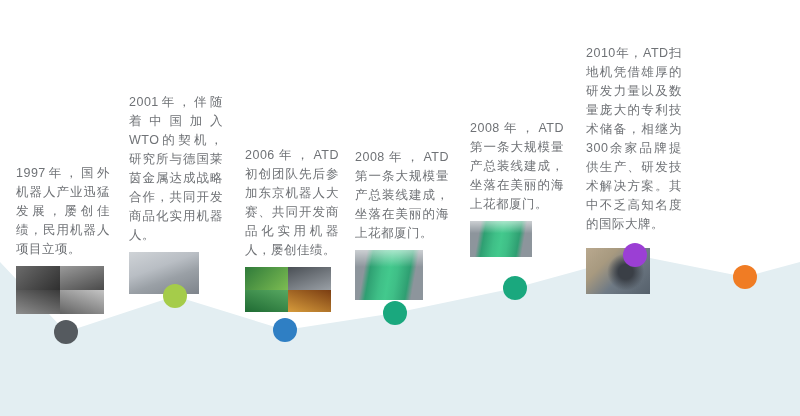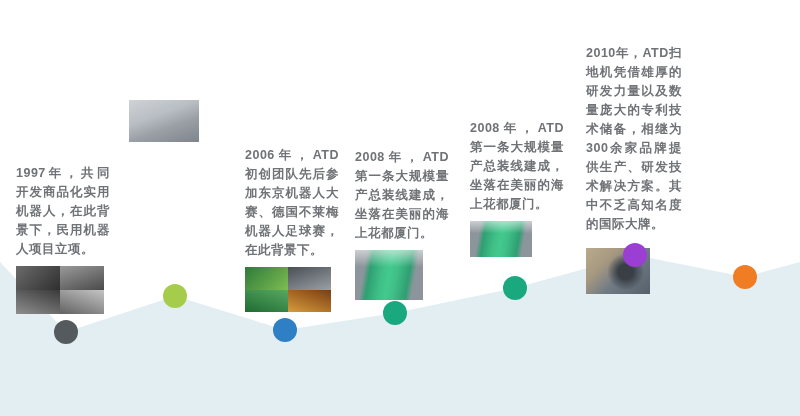--- a/index.html
+++ b/index.html
@@ -23,21 +23,20 @@
     position: absolute;
     left: 0;
     top: 0;
     width: 800px;
     height: 416px;
   }
 
   
   .entry {
     position: absolute;
-    font-weight: bold;
   }
   .entry-text {
     color: #6f7276;
     font-size: 12.5px;
     line-height: 19px;
     text-align: justify;
     text-justify: inter-ideograph;
     letter-spacing: 0.5px;
     white-space: normal;
   }
@@ -98,39 +97,40 @@
 </head>
 <body>
 
 <div id="stage">
 
   <svg id="wave-layer" viewBox="0 0 800 416" preserveAspectRatio="none" aria-hidden="true">
     <polygon fill="#e3eef2" points="0,262 66,332 175,296 285,330 395,313 515,288 635,255 745,277 800,262 800,416 0,416"></polygon>
   </svg>
 
   <div class="entry" style="left:16px; top:164px; width:94px;">
-    <div class="entry-text">1997年，共同开发商品化实用机器人，在此背景下，民用机器人项目立项。</div>
+    <div class="entry-text">1997年，国外机器人产业迅猛发展，屡创佳绩，民用机器人项目立项。</div>
     <div class="entry-photo photo-robots-bw" style="width:88px; height:48px;">
       <div class="ph ph-grid">
         <div class="ph-cell" style="background:linear-gradient(135deg,#6b6b6b,#2f2f2f);"></div>
         <div class="ph-cell" style="background:linear-gradient(160deg,#9a9a9a,#4a4a4a);"></div>
         <div class="ph-cell" style="background:linear-gradient(20deg,#8e8e8e,#3a3a3a);"></div>
         <div class="ph-cell" style="background:linear-gradient(200deg,#c4c4c4,#626262);"></div>
       </div>
     </div>
   </div>
   <div class="dot" style="left:54px; top:320px; width:24px; height:24px; background:#555a5f;"></div>
 
   <div class="entry" style="left:129px; top:93px; width:94px;">
+    <div class="entry-text">2001年，伴随着中国加入WTO的契机，研究所与德国莱茵金属达成战略合作，共同开发商品化实用机器人。</div>
     <div class="entry-photo photo-handshake" style="width:70px; height:42px;"></div>
   </div>
   <div class="dot" style="left:163px; top:284px; width:24px; height:24px; background:#a5cc4a;"></div>
 
   <div class="entry" style="left:245px; top:146px; width:94px;">
-    <div class="entry-text">2006年，ATD初创团队先后参加东京机器人大赛、德国不莱梅机器人足球赛，在此背景下。</div>
+    <div class="entry-text">2006年，ATD初创团队先后参加东京机器人大赛、共同开发商品化实用机器人，屡创佳绩。</div>
     <div class="entry-photo photo-competition" style="width:86px; height:45px;">
       <div class="ph ph-grid">
         <div class="ph-cell" style="background:linear-gradient(135deg,#2f7a3a,#7dbd52);"></div>
         <div class="ph-cell" style="background:linear-gradient(160deg,#4a4f55,#9aa0a6);"></div>
         <div class="ph-cell" style="background:linear-gradient(20deg,#1f6b33,#57a861);"></div>
         <div class="ph-cell" style="background:linear-gradient(200deg,#7a3d12,#d79c3c);"></div>
       </div>
     </div>
   </div>
   <div class="dot" style="left:273px; top:318px; width:24px; height:24px; background:#2f7fc4;"></div>

